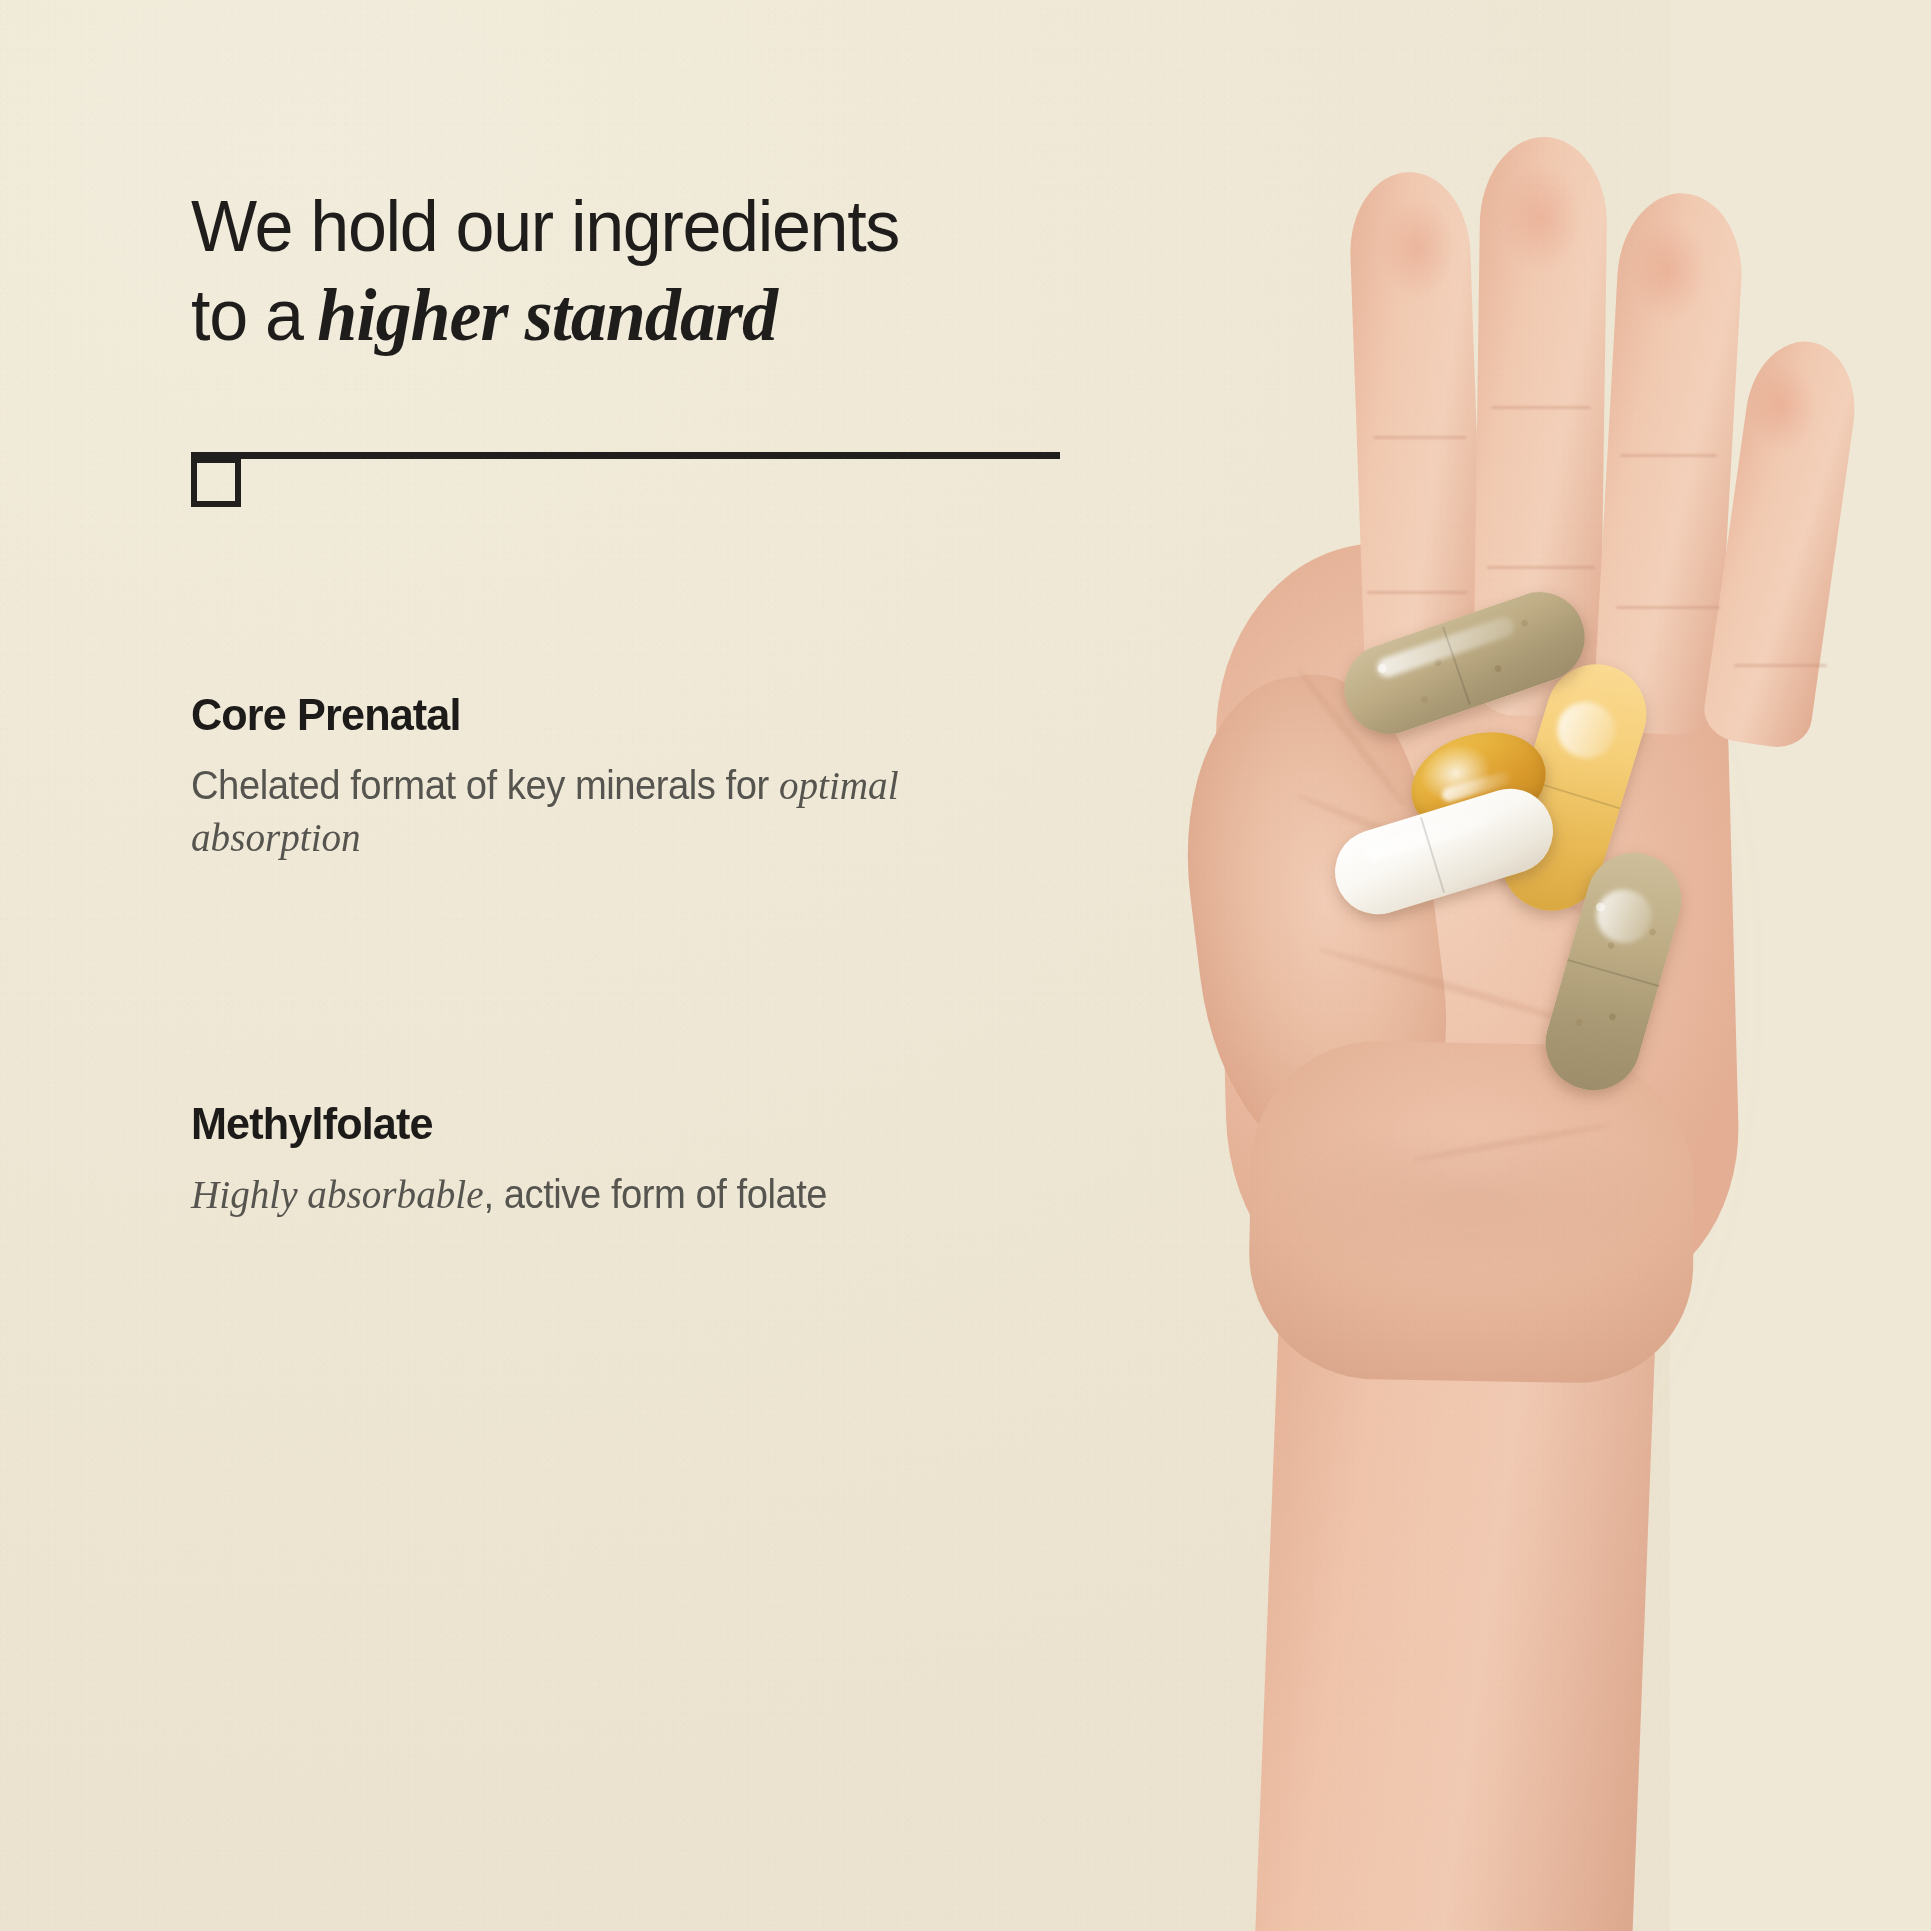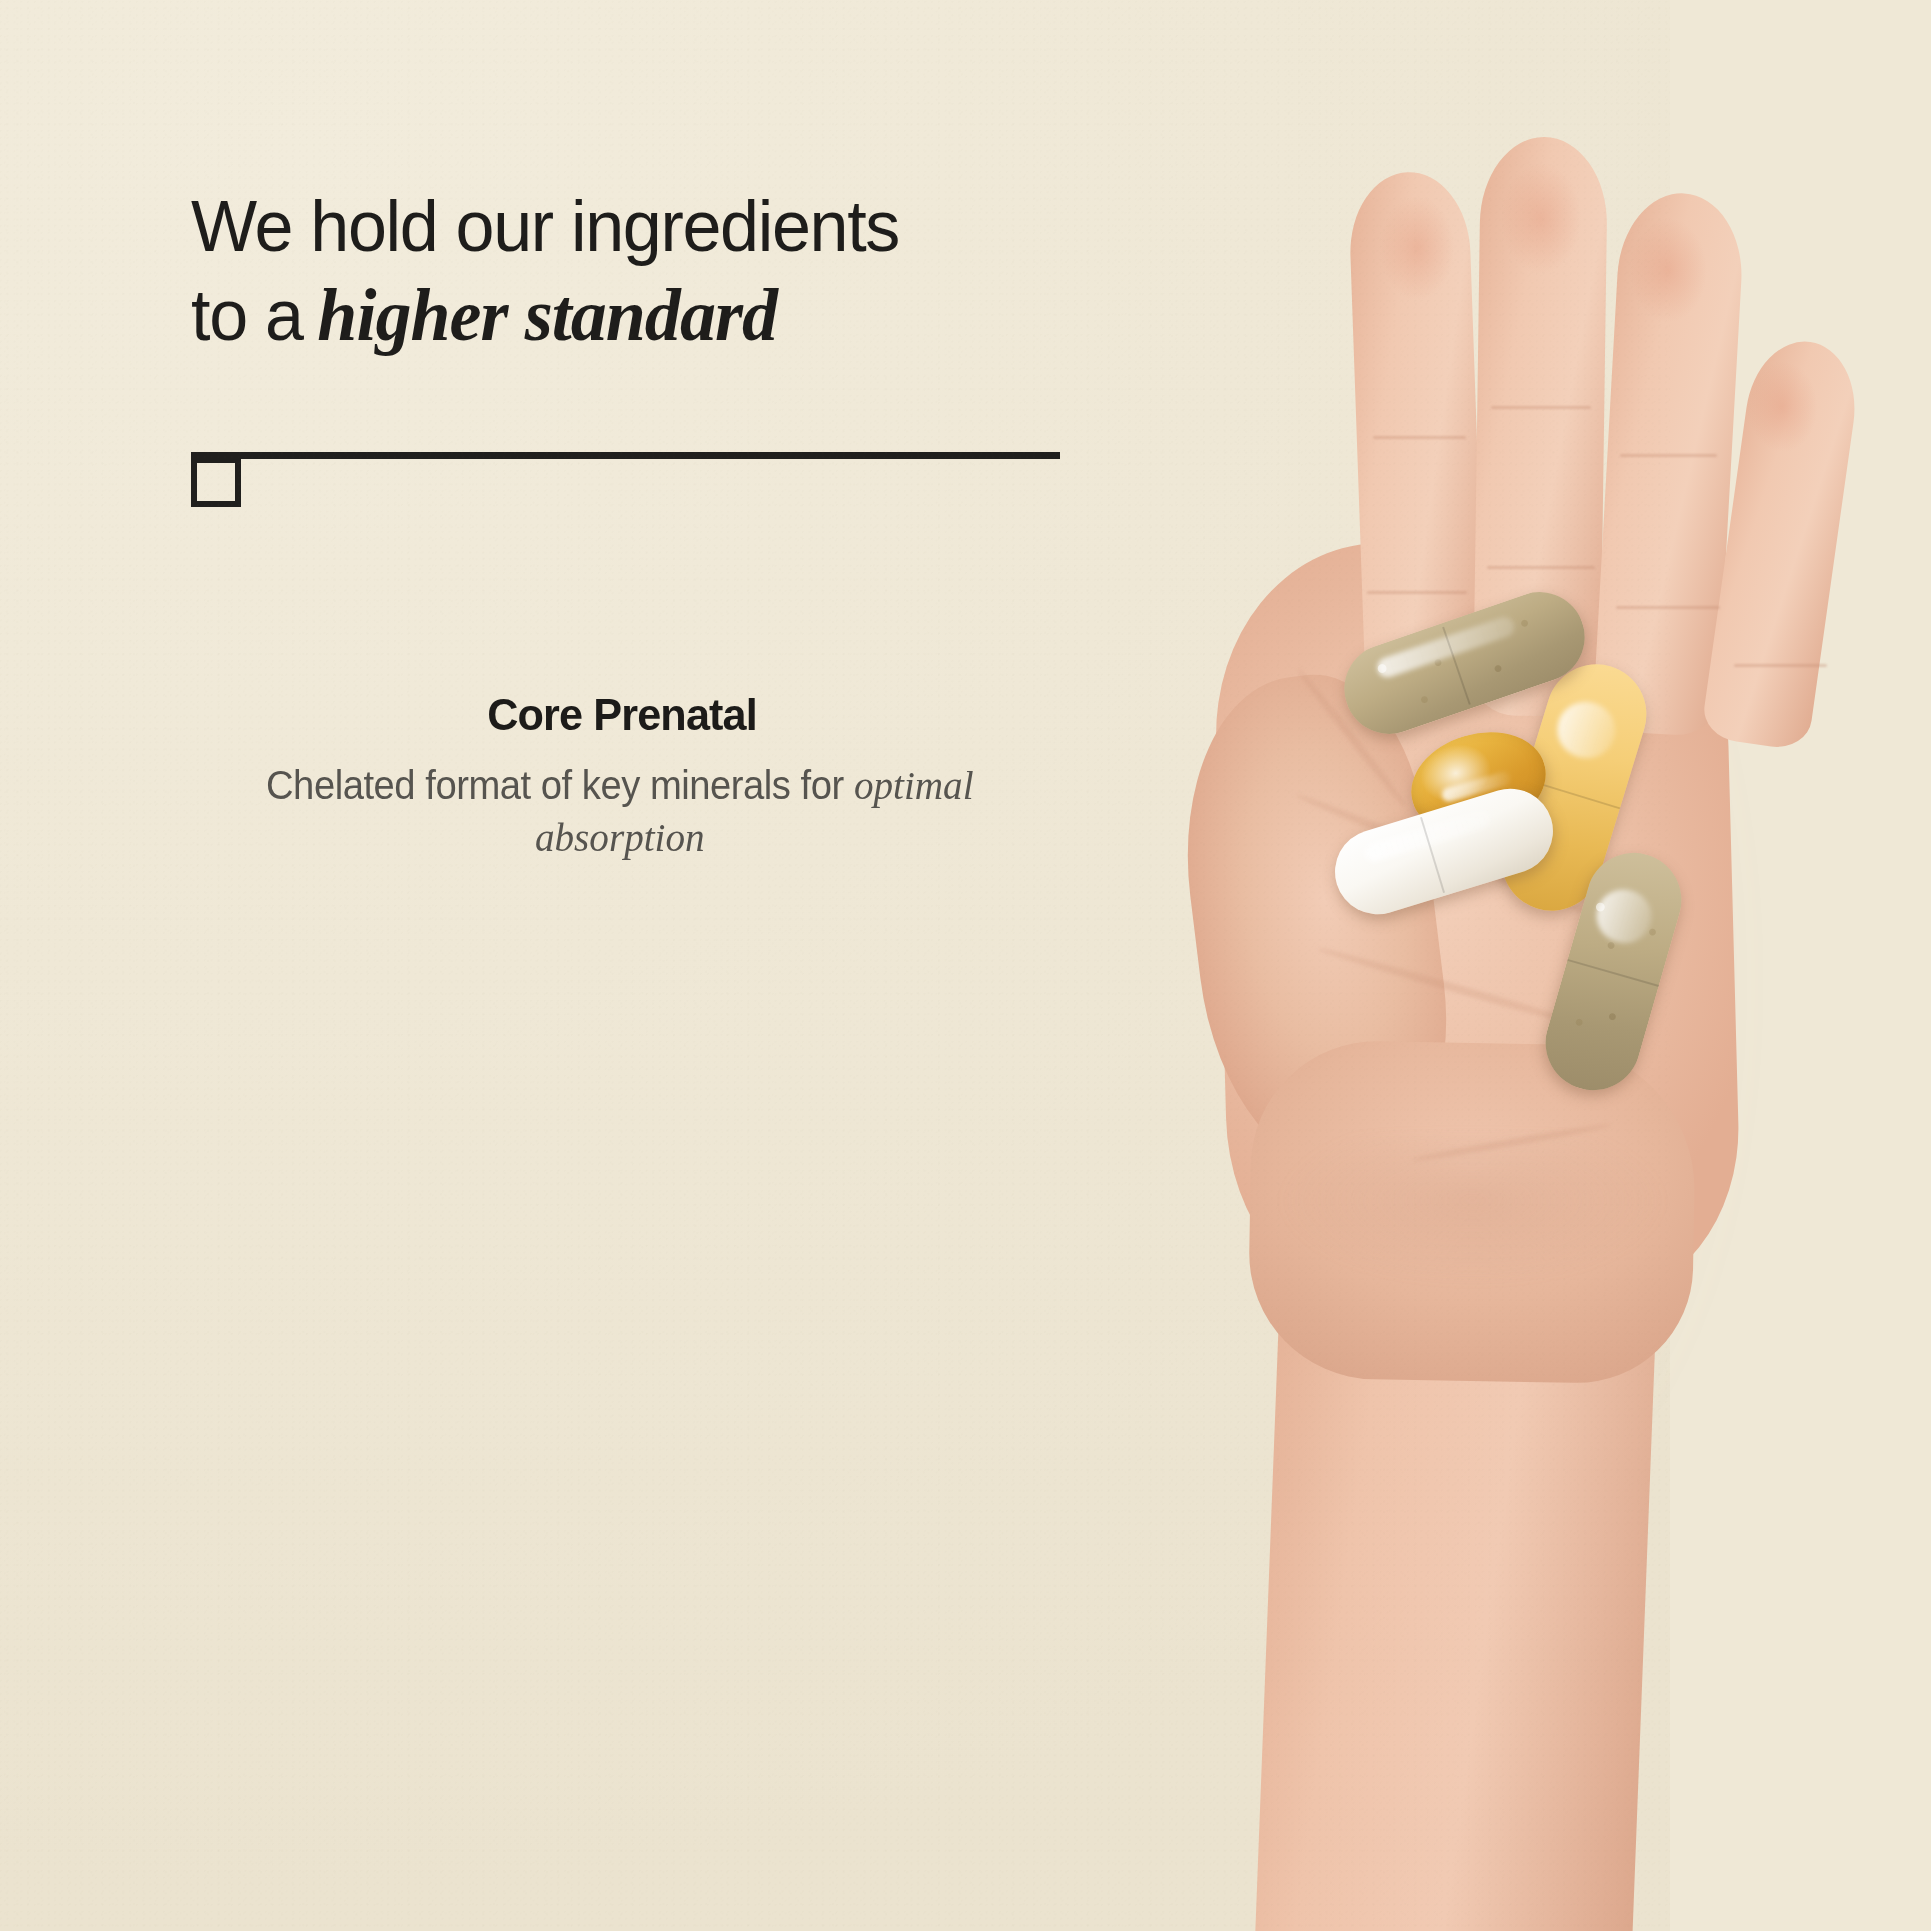--- a/index.html
+++ b/index.html
@@ -58,21 +58,21 @@
   }
   .rule-square{
     position:absolute;left:0;top:4.8px;width:50px;height:50px;
     border:6.8px solid #201F1D;
     box-sizing:border-box;
     background:transparent;
   }
 
   
   .list{position:absolute;left:0;top:691px;width:898px;}
-  .item{margin-bottom:0;text-align:center;}
+  .item{margin-bottom:0;}
   .item-title{
     color:#1C1B19;
     font-size:45px;
     font-weight:700;
     letter-spacing:-0.9px;
     line-height:1.08;
     font-family:"Liberation Sans", sans-serif;
     transform:scaleX(.96);
     transform-origin:left center;
   }
@@ -272,20 +272,24 @@
       </div>
 
       <div class="gap-a"></div>
 
 
       <div class="gap-b"></div>
 
 
       <div class="gap-c"></div>
 
+      <div class="item">
+        <div class="item-title">Methylfolate</div>
+        <div class="item-desc"><span class="em">Highly absorbable</span><span>, active form of folate</span></div>
+      </div>
 
     </div>
   </div>
 
   <div class="photo">
     <div class="hand-soft-shadow"></div>
 
     <div class="skin-base forearm"></div>
     <div class="skin-base palm"></div>
     <div class="skin-base thumb-mound"></div>

